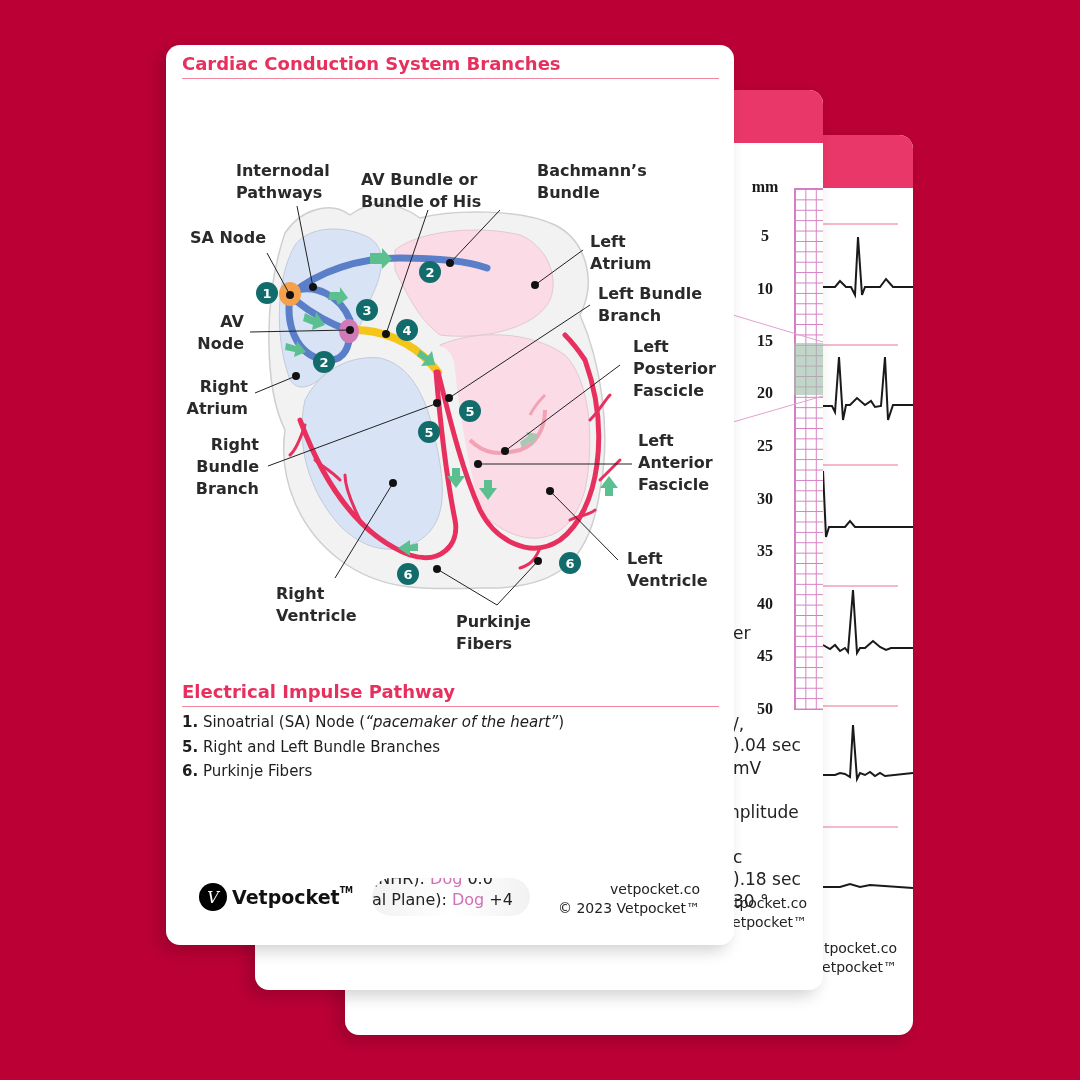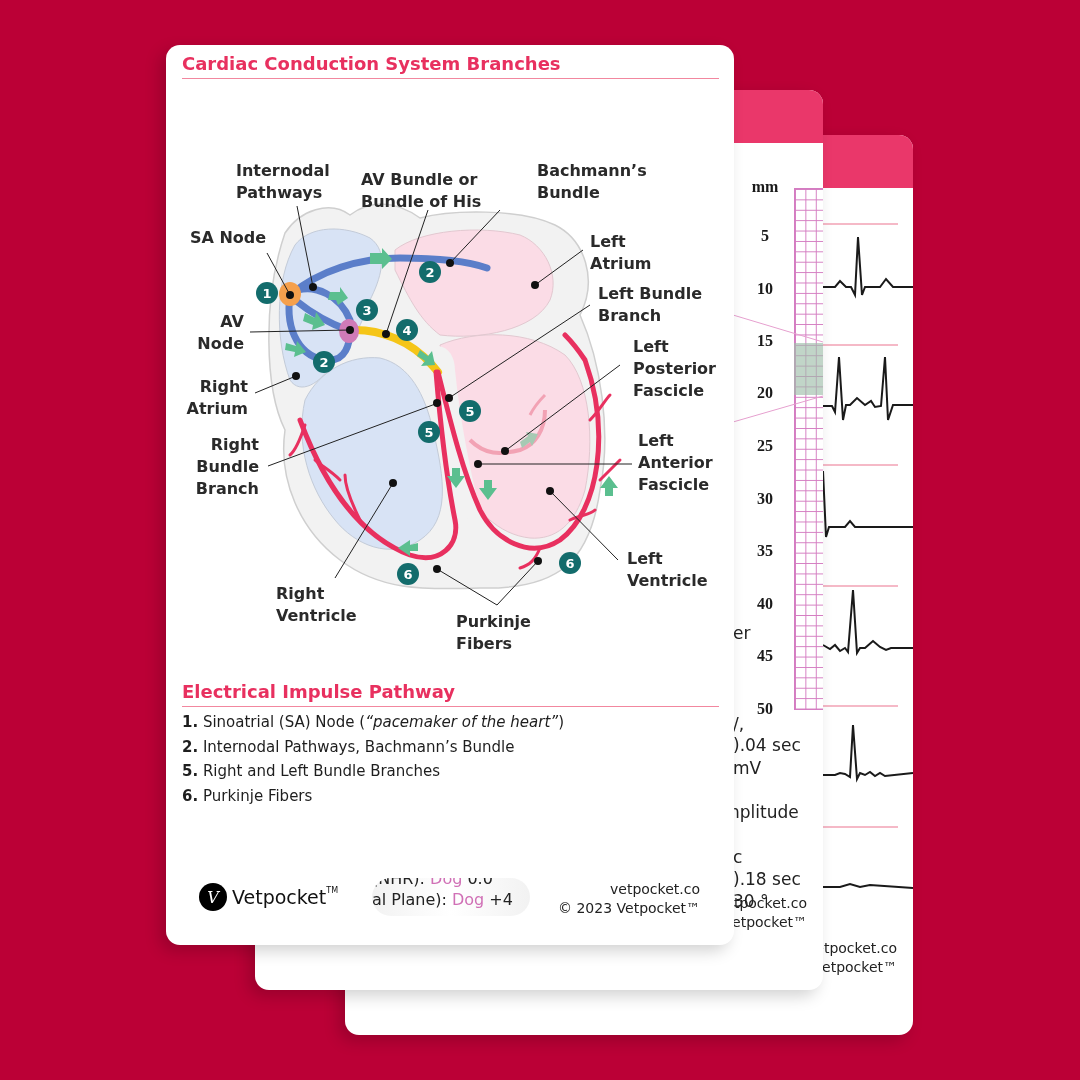--- a/index.html
+++ b/index.html
@@ -55,21 +55,21 @@
     position: absolute; font-weight: bold; font-size: 16px; color: #2a2a2a; line-height: 22px;
   }
   .lbl.right { text-align: right; }
   .lbl.center { }
   .steps { position: absolute; left: 16px; top: 665px; width: 540px; font-size: 15px; color: #1e1e1e; line-height: 24.5px; }
   .steps .num { font-weight: bold; }
   .steps i { font-style: italic; }
   .footer { position: absolute; left: 0; top: 825px; width: 568px; height: 70px; }
   .logo { position: absolute; left: 33px; top: 13px; display: flex; align-items: center; gap: 5px; }
   .logo-circle { width: 28px; height: 28px; border-radius: 50%; background: #000; color: #fff; font-size: 16px; font-style: italic; font-family: "DejaVu Serif", serif; display: flex; align-items: center; justify-content: center; }
-  .logo-text { font-weight: normal; font-size: 19px; color: #111; }
+  .logo-text { font-weight: bold; font-size: 19px; color: #111; }
   .logo-text sup { font-size: 8px; vertical-align: top; }
   .pill {
     position: absolute; left: 206px; top: 8px; width: 158px; height: 38px;
     border-radius: 19px; background: linear-gradient(90deg,#f2f2f2, #fff 50%, #f2f2f2);
     overflow: hidden; font-size: 16px; color: #222; white-space: nowrap;
   }
   .pill .l1 { position: absolute; top: -9px; left: 0; }
   .pill .l2 { position: absolute; top: 12px; left: 0; }
   .pill .dog { color: #d070b6; }
   .copy { position: absolute; right: 34px; top: 10px; text-align: right; font-size: 14px; color: #222; line-height: 19px; }
@@ -325,21 +325,20 @@
   </div>
   <div class="lbl center" style="left:290px;top:566px;width:105px">
     <div>Purkinje</div>
     <div>Fibers</div>
   </div>
 
   <div class="section-title" style="position:absolute;top:636px;left:0;right:0">Electrical Impulse Pathway</div>
 
   <div class="steps">
     <div><span class="num">1.</span> <span>Sinoatrial (SA) Node (</span><i>“pacemaker of the heart”</i><span>)</span></div>
-    <div><span class="num">2.</span> <span>Internodal Pathways, Bachmann’s Bundle</span></div>
     <div><span class="num">5.</span> <span>Right and Left Bundle Branches</span></div>
     <div><span class="num">6.</span> <span>Purkinje Fibers</span></div>
   </div>
 
   <div class="footer">
     <div class="logo">
       <span class="logo-circle">V</span>
       <span class="logo-text"><span>Vetpocket</span><sup>TM</sup></span>
     </div>
     <div class="pill">

